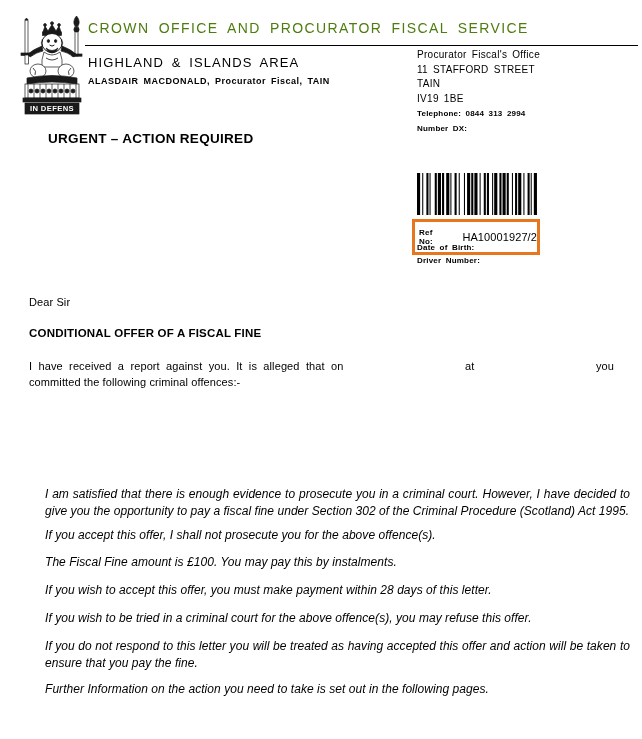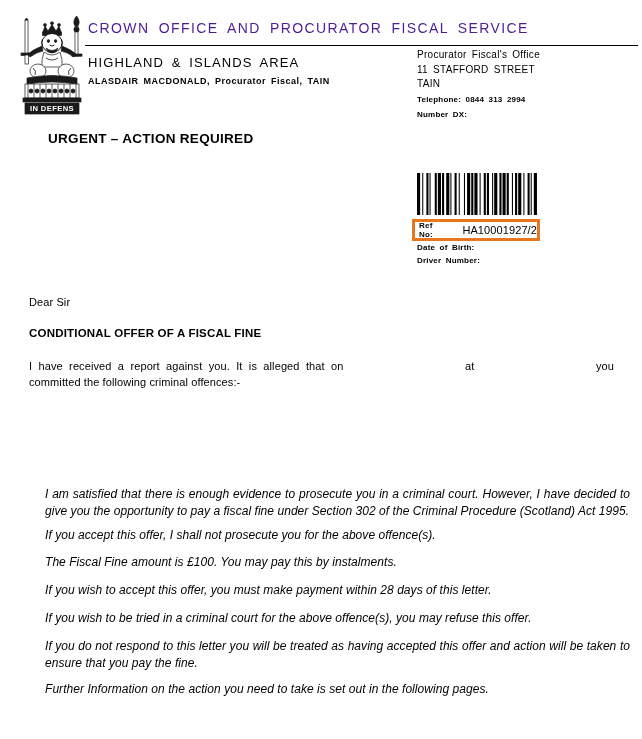--- a/index.html
+++ b/index.html
@@ -27,21 +27,21 @@
   .crest svg { display: block; width: 100%; height: 100%; }
 
   
   .masthead-title {
     position: absolute;
     left: 88px;
     top: 20px;
     font-size: 14px;
     letter-spacing: 1.4px;
     word-spacing: 4px;
-    color: #4c1d95;
+    color: #4d7c0f;
     white-space: nowrap;
   }
   .rule-top {
     position: absolute;
     left: 85px;
     top: 45px;
     width: 553px;
     height: 1px;
     background: #000;
   }
@@ -118,21 +118,21 @@
     height: 42px;
   }
   .barcode svg { display: block; width: 100%; height: 100%; }
 
   
   .ref-box {
     position: absolute;
     left: 412px;
     top: 219px;
     width: 128px;
-    height: 22px;
+    height: 36px;
     border: 3px solid #E8761E;
     box-sizing: border-box;
     display: flex;
     align-items: center;
     padding-left: 4px;
   }
   .ref-label {
     font-size: 8px;
     font-weight: bold;
     letter-spacing: 0.2px;
@@ -270,20 +270,21 @@
 <div class="masthead-title">CROWN OFFICE AND PROCURATOR FISCAL SERVICE</div>
 <div class="rule-top"></div>
 
 <div class="area-name">HIGHLAND &amp; ISLANDS AREA</div>
 <div class="area-fiscal">ALASDAIR MACDONALD, Procurator Fiscal, TAIN</div>
 
 <div class="address">
   <div class="addr-line">Procurator Fiscal's Office</div>
   <div class="addr-line">11 STAFFORD STREET</div>
   <div class="addr-line">TAIN</div>
+  <div class="addr-line">IV19 1BE</div>
   <div class="addr-small">Telephone: 0844 313 2994</div>
   <div class="addr-small">Number DX:</div>
 </div>
 
 <div class="urgent">URGENT – ACTION REQUIRED</div>
 
 <div class="barcode">
   <svg id="barcode-svg" viewBox="0 0 121 42" preserveAspectRatio="none" xmlns="http://www.w3.org/2000/svg">
       <rect x="0.00" y="0" width="3.13" height="42" fill="#000000"></rect>
       <rect x="5.22" y="0" width="1.04" height="42" fill="#000000"></rect>

